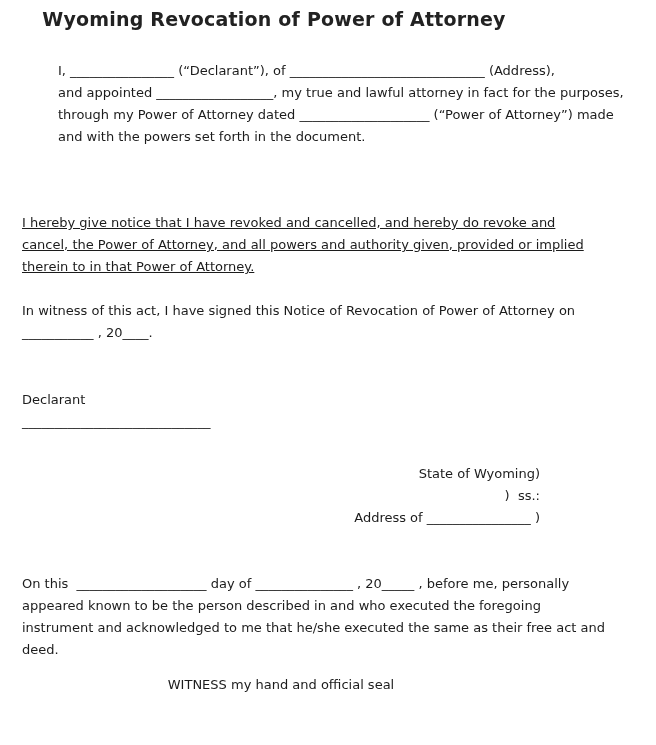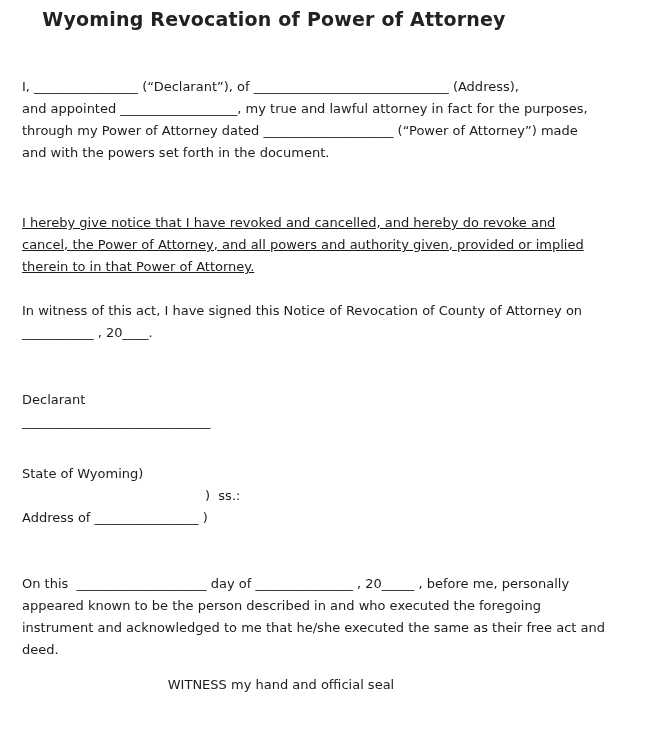--- a/index.html
+++ b/index.html
@@ -35,25 +35,25 @@
   .block {
     position: absolute;
     left: 22px;
     right: 8px;
   }
   .line {
     white-space: pre;
     font-size: 13px;
     line-height: 22px;
   }
-  .block-intro        { top: 76px; }
+  .block-intro        { top: 60px; margin-left: 36px; }
   .block-revocation   { top: 212px; text-decoration: underline; }
   .block-witness-act  { top: 300px; }
   .block-signature    { top: 389px; }
-  .block-jurisdiction { top: 463px; }
+  .block-jurisdiction { top: 463px; text-align: right; }
   .block-notary       { top: 573px; }
   .block-seal         { top: 674px; text-align: center; }
   .ss-indent { padding-left: 183px; }
 </style>
 </head>
 <body>
 
 <div class="page">
 
   <h1 class="doc-title">Wyoming Revocation of Power of Attorney</h1>
@@ -65,21 +65,21 @@
     <div class="line">and with the powers set forth in the document.</div>
   </div>
 
   <div class="block block-revocation">
     <div class="line">I hereby give notice that I have revoked and cancelled, and hereby do revoke and</div>
     <div class="line">cancel, the Power of Attorney, and all powers and authority given, provided or implied</div>
     <div class="line">therein to in that Power of Attorney.</div>
   </div>
 
   <div class="block block-witness-act">
-    <div class="line">In witness of this act, I have signed this Notice of Revocation of County of Attorney on</div>
+    <div class="line">In witness of this act, I have signed this Notice of Revocation of Power of Attorney on</div>
     <div class="line">___________ , 20____.</div>
   </div>
 
   <div class="block block-signature">
     <div class="line">Declarant</div>
     <div class="line">_____________________________</div>
   </div>
 
   <div class="block block-jurisdiction">
     <div class="line">State of Wyoming)</div>

